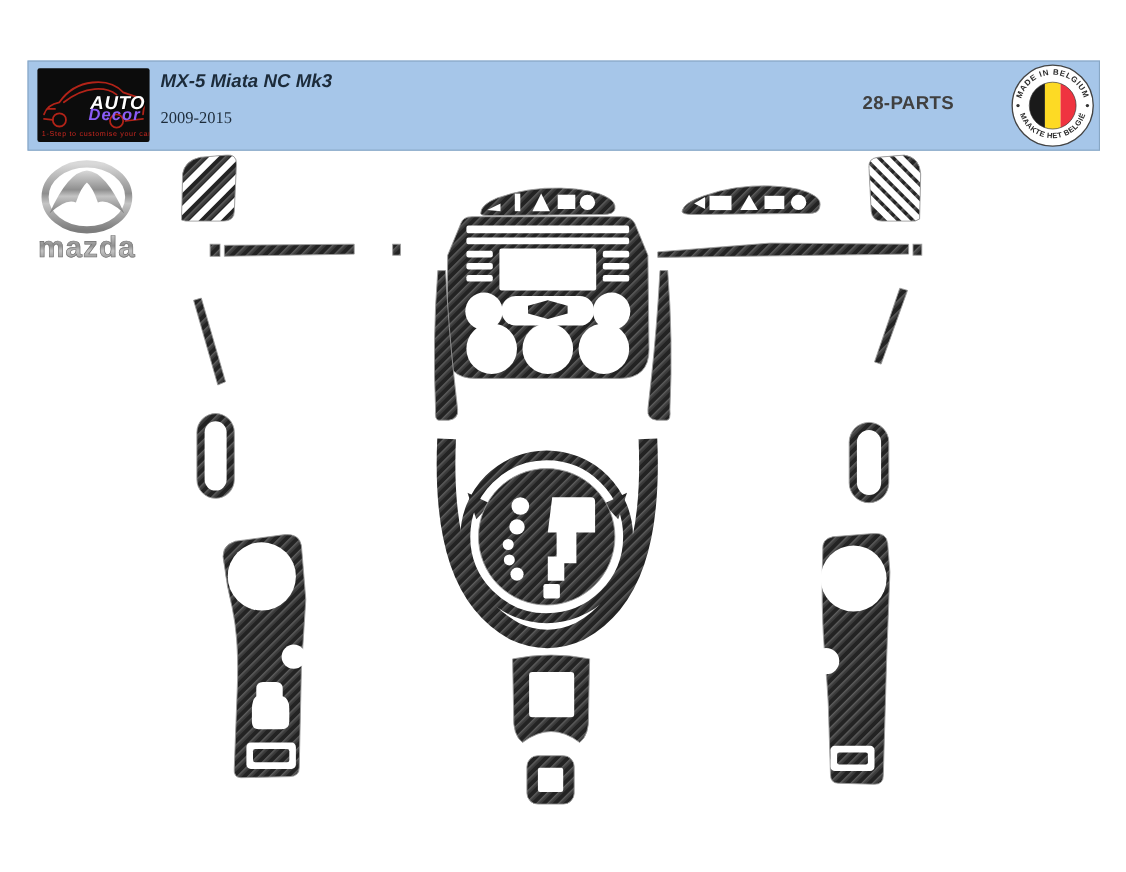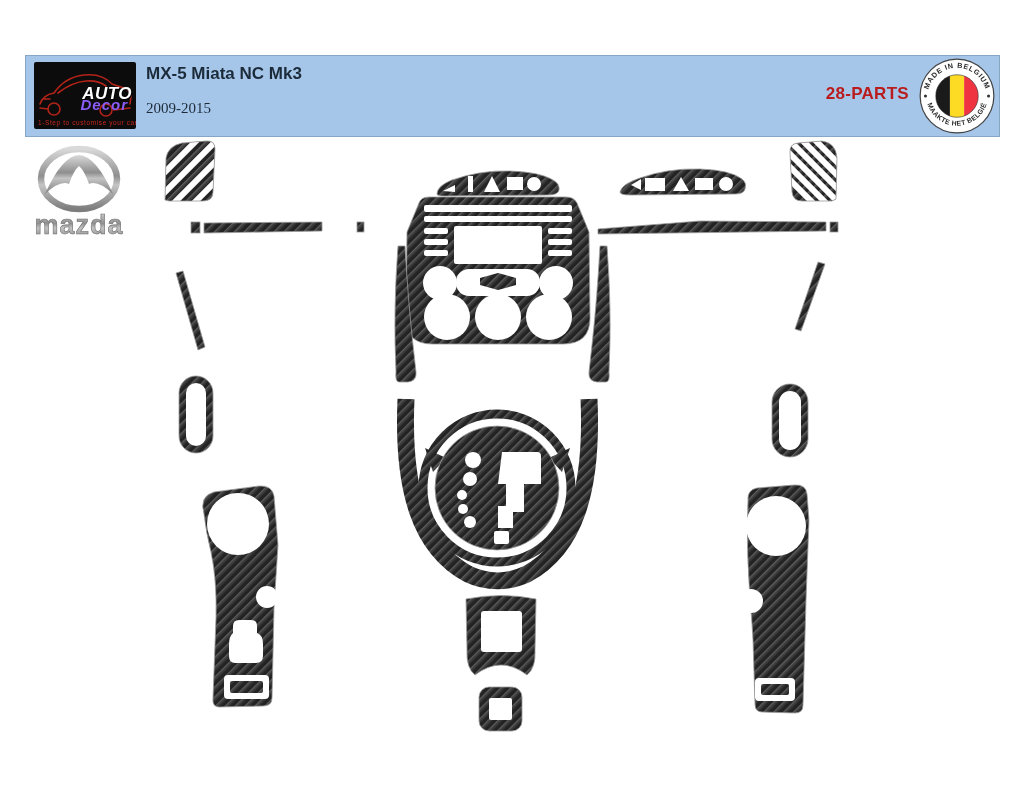--- a/index.html
+++ b/index.html
@@ -14,24 +14,24 @@
   .logo-word{position:absolute;right:4px;top:22px;color:#ffffff;
              font-size:17px;font-weight:bold;font-style:italic;letter-spacing:.5px;
              text-shadow:1px 1px 0 #000;}
   .logo-script{position:absolute;right:8px;top:34px;color:#8b5cf6;
                font-family:Liberation Sans, sans-serif;font-style:italic;font-weight:bold;
                font-size:15px;letter-spacing:1px;}
   .logo-tag{position:absolute;left:4px;bottom:3px;width:96px;color:#c8271f;
             font-size:6.5px;letter-spacing:.6px;white-space:nowrap;}
   .title-block{position:absolute;left:120px;top:7px;color:#1c2b3a;line-height:1.05;}
   .title-brand{font-size:21px;font-weight:bold;}
-  .title-model{font-size:17px;font-weight:bold;margin-top:2px;}
+  .title-model{font-size:17px;font-weight:bold;margin-top:2px;font-style:italic;}
   .title-years{font-size:15px;font-family:"Liberation Serif",serif;margin-top:18px;}
-  .parts-count{position:absolute;left:758px;top:28px;width:125px;text-align:right;
-               color:#b91c1c;font-size:17px;font-weight:bold;letter-spacing:.3px;}
+  .parts-count{position:absolute;left:758px;top:28px;width:125px;text-align:left;
+               color:#404040;font-size:17px;font-weight:bold;letter-spacing:.3px;}
   .badge{position:absolute;left:893px;top:2px;width:76px;height:76px;}
   
   .mazda-mark{position:absolute;left:22px;top:142px;width:115px;height:100px;}
   
   .parts-svg{position:absolute;left:0;top:0;width:1024px;height:793px;}
 </style>
 </head>
 <body>
 
 <div class="page">

